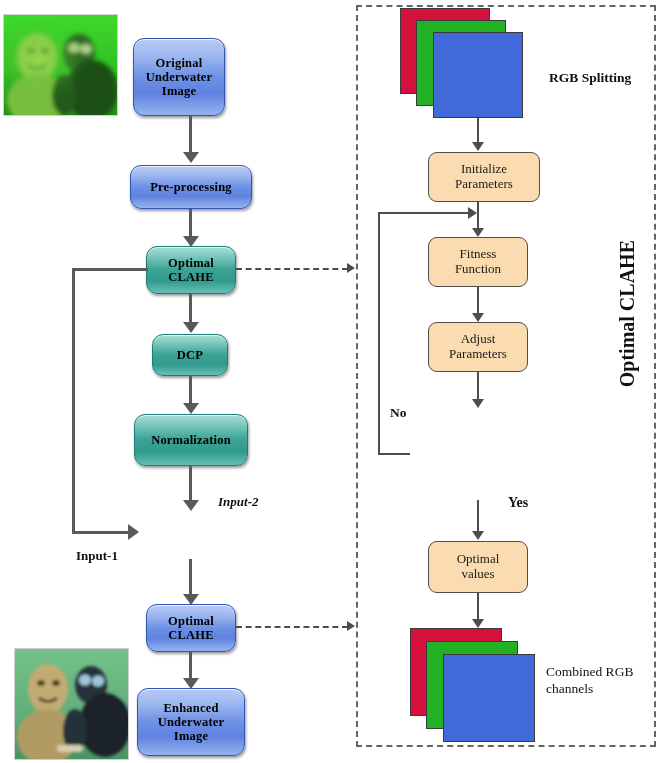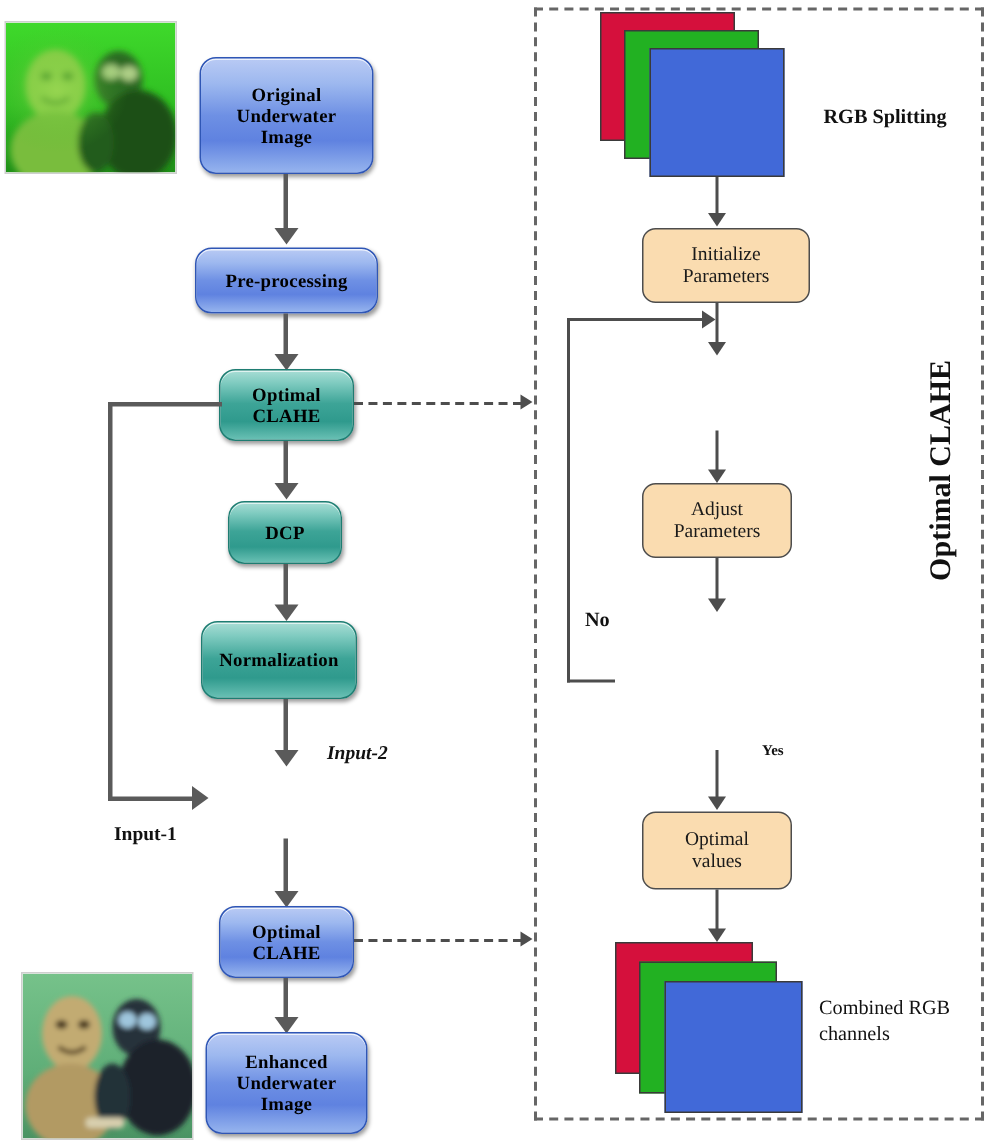--- a/index.html
+++ b/index.html
@@ -146,21 +146,21 @@
         <ellipse cx="76" cy="36" rx="16" ry="19" fill="#27313a"></ellipse>
         <ellipse cx="70" cy="31" rx="6" ry="5.5" fill="#9fc6dd"></ellipse>
         <ellipse cx="83" cy="32" rx="6" ry="5.5" fill="#9fc6dd"></ellipse>
         <ellipse cx="90" cy="76" rx="26" ry="32" fill="#1b242c"></ellipse>
         <ellipse cx="60" cy="82" rx="12" ry="22" fill="#223039"></ellipse>
         <rect x="42" y="96" width="26" height="7" rx="3" fill="#d8cfae"></rect>
       </g>
     </svg>
   </div>
 
-  <div class="node nd-blue" style="left:133px;top:38px;width:116px;height:78px;">
+  <div class="node nd-blue" style="left:133px;top:38px;width:92px;height:78px;">
     <div>
       <span>Original</span>
       <span>Underwater</span>
       <span>Image</span>
     </div>
   </div>
 
   <div class="ln ln-v" style="left:189px;top:116px;height:40px;"></div>
   <div class="arw-d" style="left:183px;top:152px;"></div>
 
@@ -185,21 +185,21 @@
 
   <div class="node nd-teal" style="left:152px;top:334px;width:76px;height:42px;">
     <div>
         <span>DCP</span>
       </div>
   </div>
 
   <div class="ln ln-v" style="left:189px;top:376px;height:32px;"></div>
   <div class="arw-d" style="left:183px;top:403px;"></div>
 
-  <div class="node nd-teal" style="left:134px;top:414px;width:104px;height:52px;">
+  <div class="node nd-teal" style="left:134px;top:414px;width:114px;height:52px;">
     <div>
         <span>Normalization</span>
       </div>
   </div>
 
   <div class="ln ln-v" style="left:189px;top:466px;height:38px;"></div>
   <div class="arw-d" style="left:183px;top:500px;"></div>
 
   <div class="lbl lbl-b" style="left:218px;top:494px;font-size:13px;font-style:italic;">Input-2</div>
 
@@ -252,20 +252,26 @@
   <div class="node nd-orange" style="left:428px;top:152px;width:112px;height:50px;">
     <div>
       <span>Initialize</span>
       <span>Parameters</span>
     </div>
   </div>
 
   <div class="tln tln-v" style="left:477px;top:202px;height:30px;"></div>
   <div class="tarw-d" style="left:472px;top:228px;"></div>
 
+  <div class="node nd-orange" style="left:428px;top:237px;width:100px;height:50px;">
+    <div>
+      <span>Fitness</span>
+      <span>Function</span>
+    </div>
+  </div>
 
   <div class="tln tln-v" style="left:477px;top:287px;height:30px;"></div>
   <div class="tarw-d" style="left:472px;top:313px;"></div>
 
   <div class="node nd-orange" style="left:428px;top:322px;width:100px;height:50px;">
     <div>
       <span>Adjust</span>
       <span>Parameters</span>
     </div>
   </div>
@@ -277,21 +283,21 @@
   <div class="tln tln-h" style="left:378px;top:453px;width:32px;"></div>
   <div class="tln tln-v" style="left:378px;top:212px;height:243px;"></div>
   <div class="tln tln-h" style="left:378px;top:212px;width:92px;"></div>
   <div class="tarw-r" style="left:468px;top:207px;"></div>
 
   <div class="lbl lbl-b" style="left:390px;top:405px;font-size:13.5px;">No</div>
 
   <div class="tln tln-v" style="left:477px;top:500px;height:36px;"></div>
   <div class="tarw-d" style="left:472px;top:531px;"></div>
 
-  <div class="lbl lbl-b" style="left:508px;top:495px;font-size:10px;">Yes</div>
+  <div class="lbl lbl-b" style="left:508px;top:495px;font-size:14px;">Yes</div>
 
   <div class="node nd-orange" style="left:428px;top:541px;width:100px;height:52px;">
     <div>
       <span>Optimal</span>
       <span>values</span>
     </div>
   </div>
 
   <div class="tln tln-v" style="left:477px;top:593px;height:30px;"></div>
   <div class="tarw-d" style="left:472px;top:619px;"></div>

